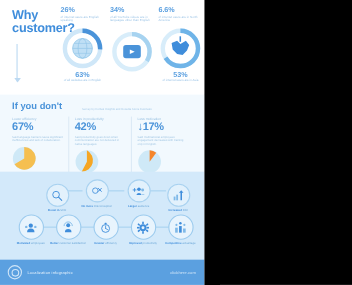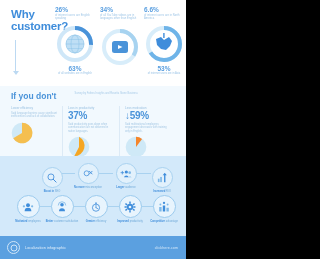--- a/index.html
+++ b/index.html
@@ -126,21 +126,21 @@
   
   .dont {
     position: relative;
     background: #f2f9fe;
     padding: 6px 10px 8px 11px;
     height: 70px;
     box-sizing: border-box;
   }
   .sec-head {
     display: flex;
-    align-items: flex-start;
+    align-items: flex-end;
     gap: 18px;
   }
   .sec-title {
     font-size: 8.5px;
     font-weight: bold;
     color: #4a93d9;
     line-height: 9px;
   }
   .sec-sub {
     font-size: 2.6px;
@@ -369,44 +369,45 @@
   <div class="dont">
     <div class="sec-head">
       <div class="sec-title">If you don't</div>
       <div class="sec-sub">Survey by Forbes Insights and Rosetta Stone Business</div>
     </div>
 
     <div class="dont-grid">
 
       <div class="dcell">
         <div class="dlabel">Lower efficiency</div>
+        <div class="dnum">67%</div>
         <div class="dbody">Said language barriers cause significant inefficiencies and lack of collaboration.</div>
         <div class="dpie">
           <svg width="22" height="22" viewBox="0 0 32 32">
             <circle cx="16" cy="16" r="15" fill="#cfe9f7"></circle>
             <path d="M16,16 L16,1 A15,15 0 1,1 3.2,23.6 Z" fill="#f5bf50"></path>
           </svg>
         </div>
       </div>
 
       <div class="dcell">
         <div class="dlabel">Loss in productivity</div>
-        <div class="dnum">37%</div>
+        <div class="dnum">42%</div>
         <div class="dbody">Said productivity goes down when communication are not delivered in native languages.</div>
         <div class="dpie">
           <svg width="22" height="22" viewBox="0 0 32 32">
             <circle cx="16" cy="16" r="15" fill="#cfe9f7"></circle>
             <path d="M16,16 L16,1 A15,15 0 0,1 9.1,29.3 Z" fill="#f5a623"></path>
           </svg>
         </div>
       </div>
 
       <div class="dcell">
         <div class="dlabel">Less motivation</div>
-        <div class="dnum">↓59%</div>
+        <div class="dnum">↓17%</div>
         <div class="dbody">Said multinational employees engagement decreases with training only in English.</div>
         <div class="dpie">
           <svg width="22" height="22" viewBox="0 0 32 32">
             <circle cx="16" cy="16" r="15" fill="#cfe9f7"></circle>
             <path d="M16,16 L16,1 A15,15 0 0,1 24.8,4.2 Z" fill="#f5852a"></path>
           </svg>
         </div>
       </div>
 
     </div>

